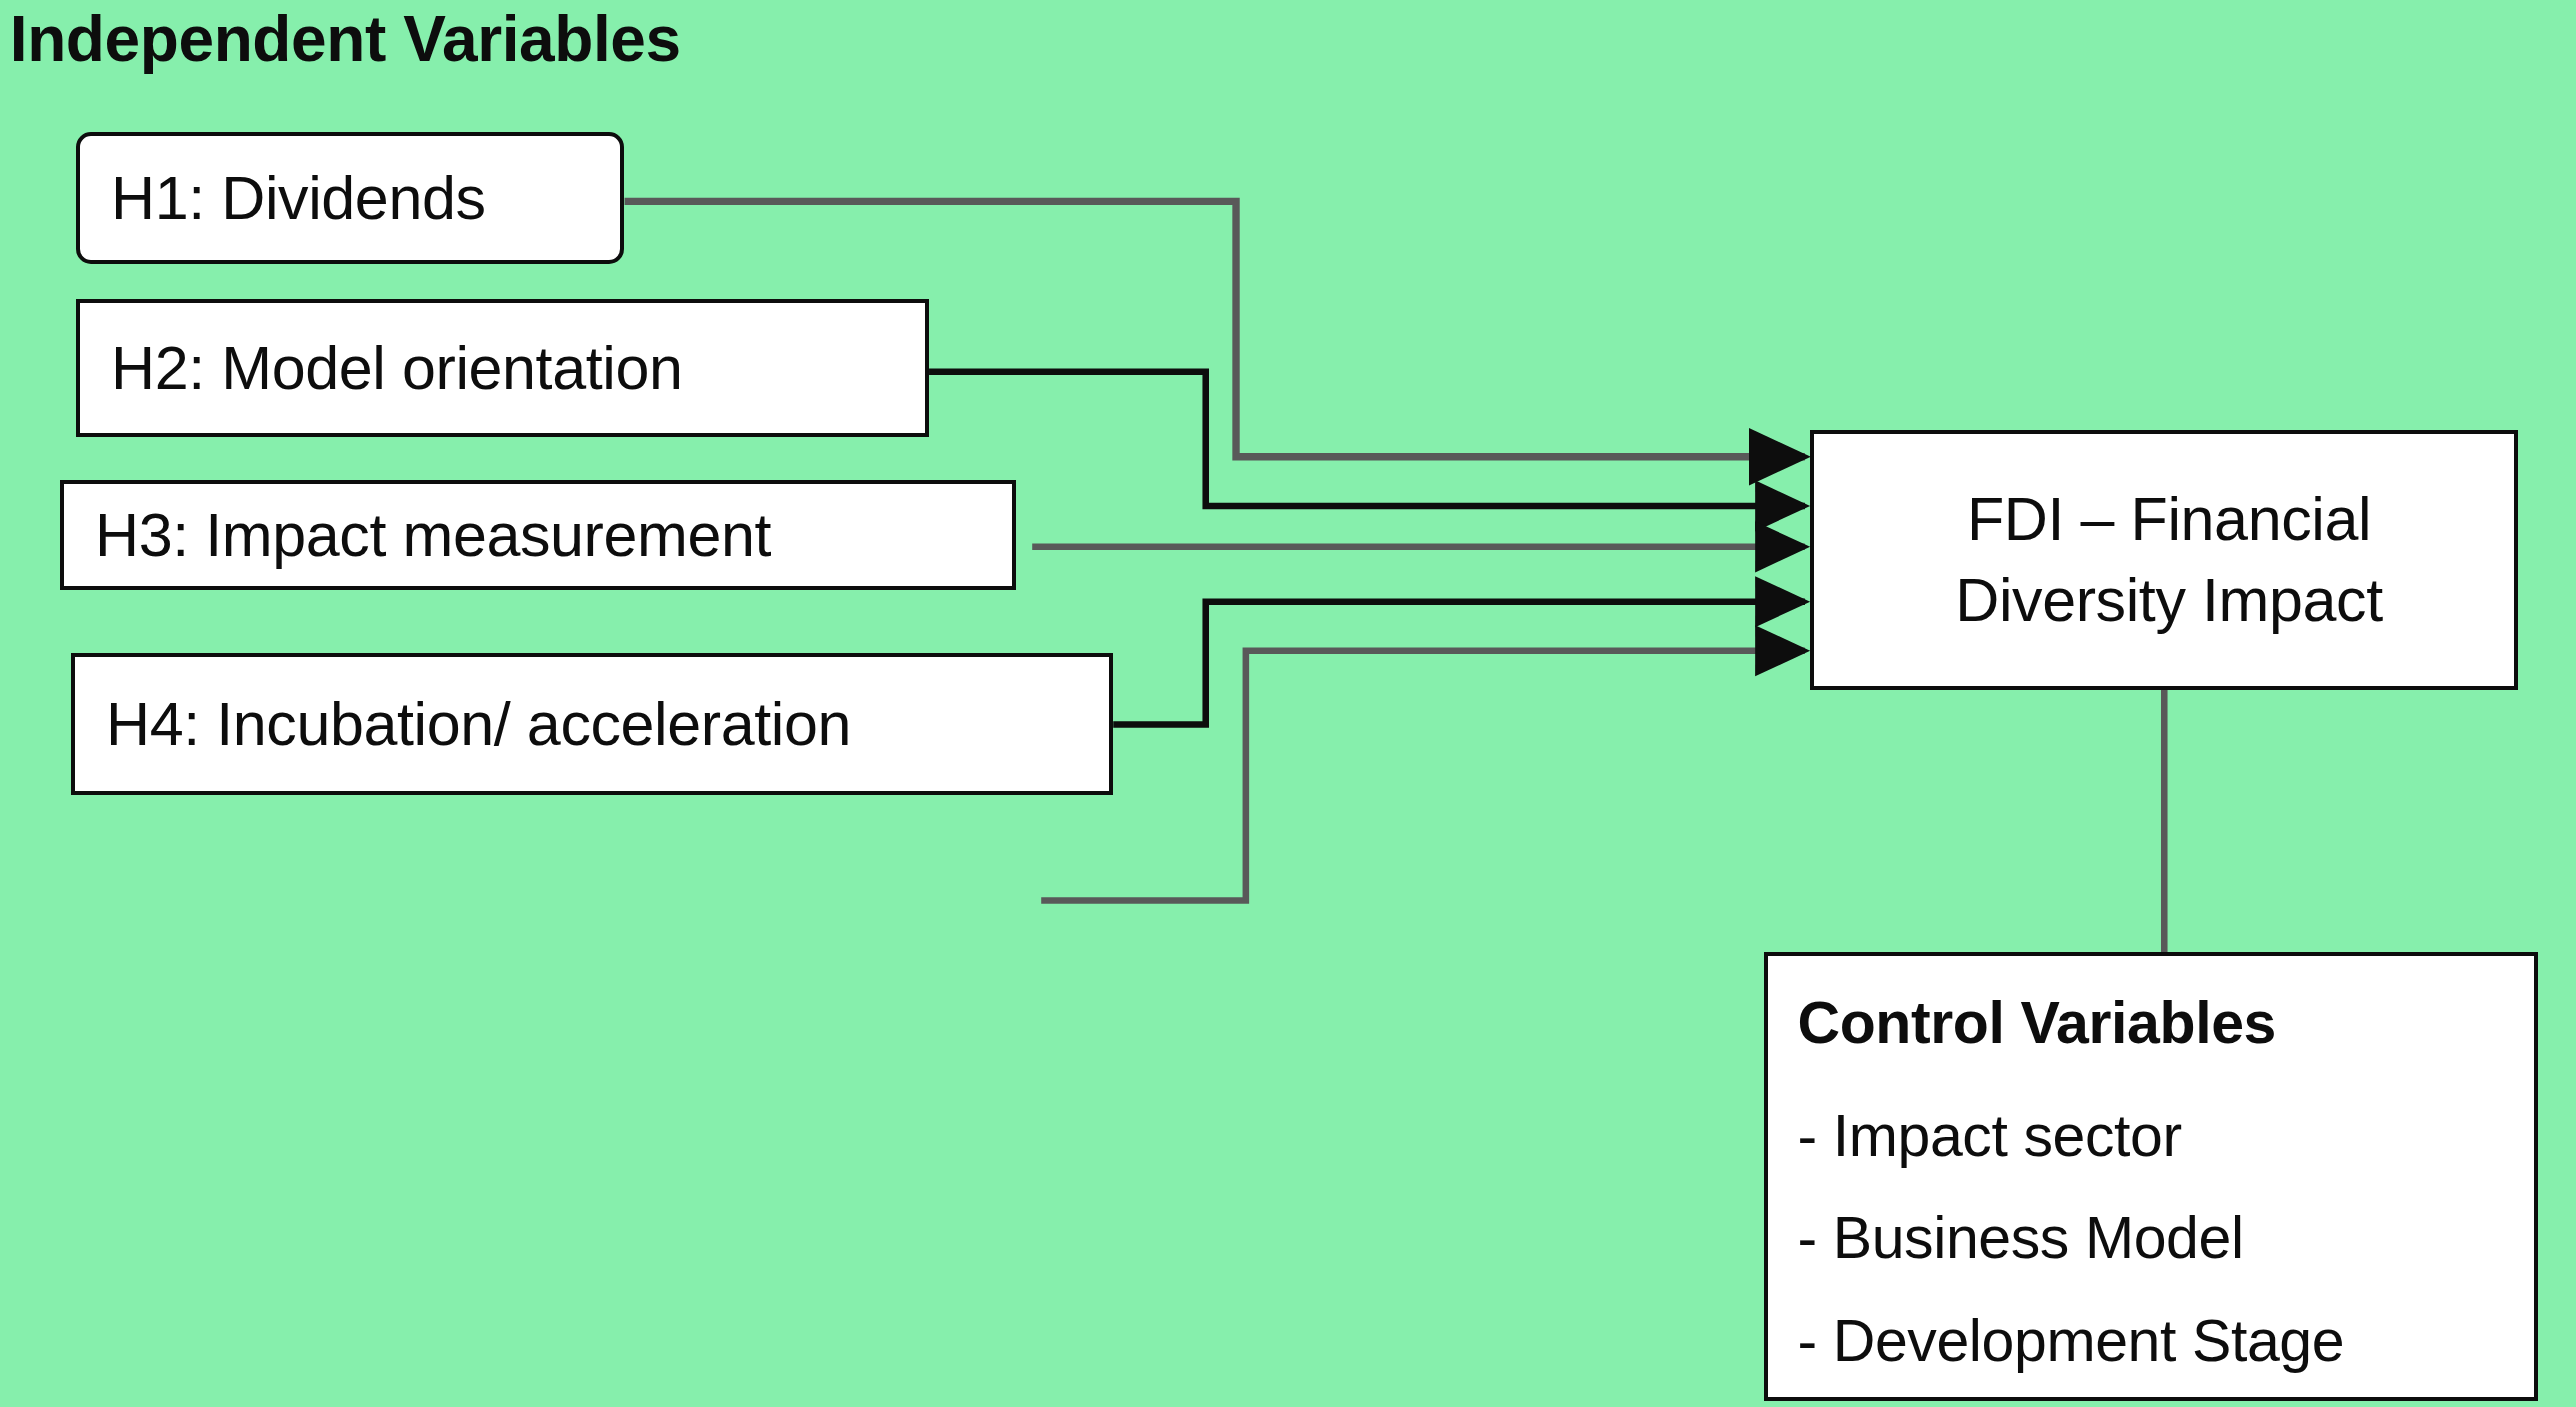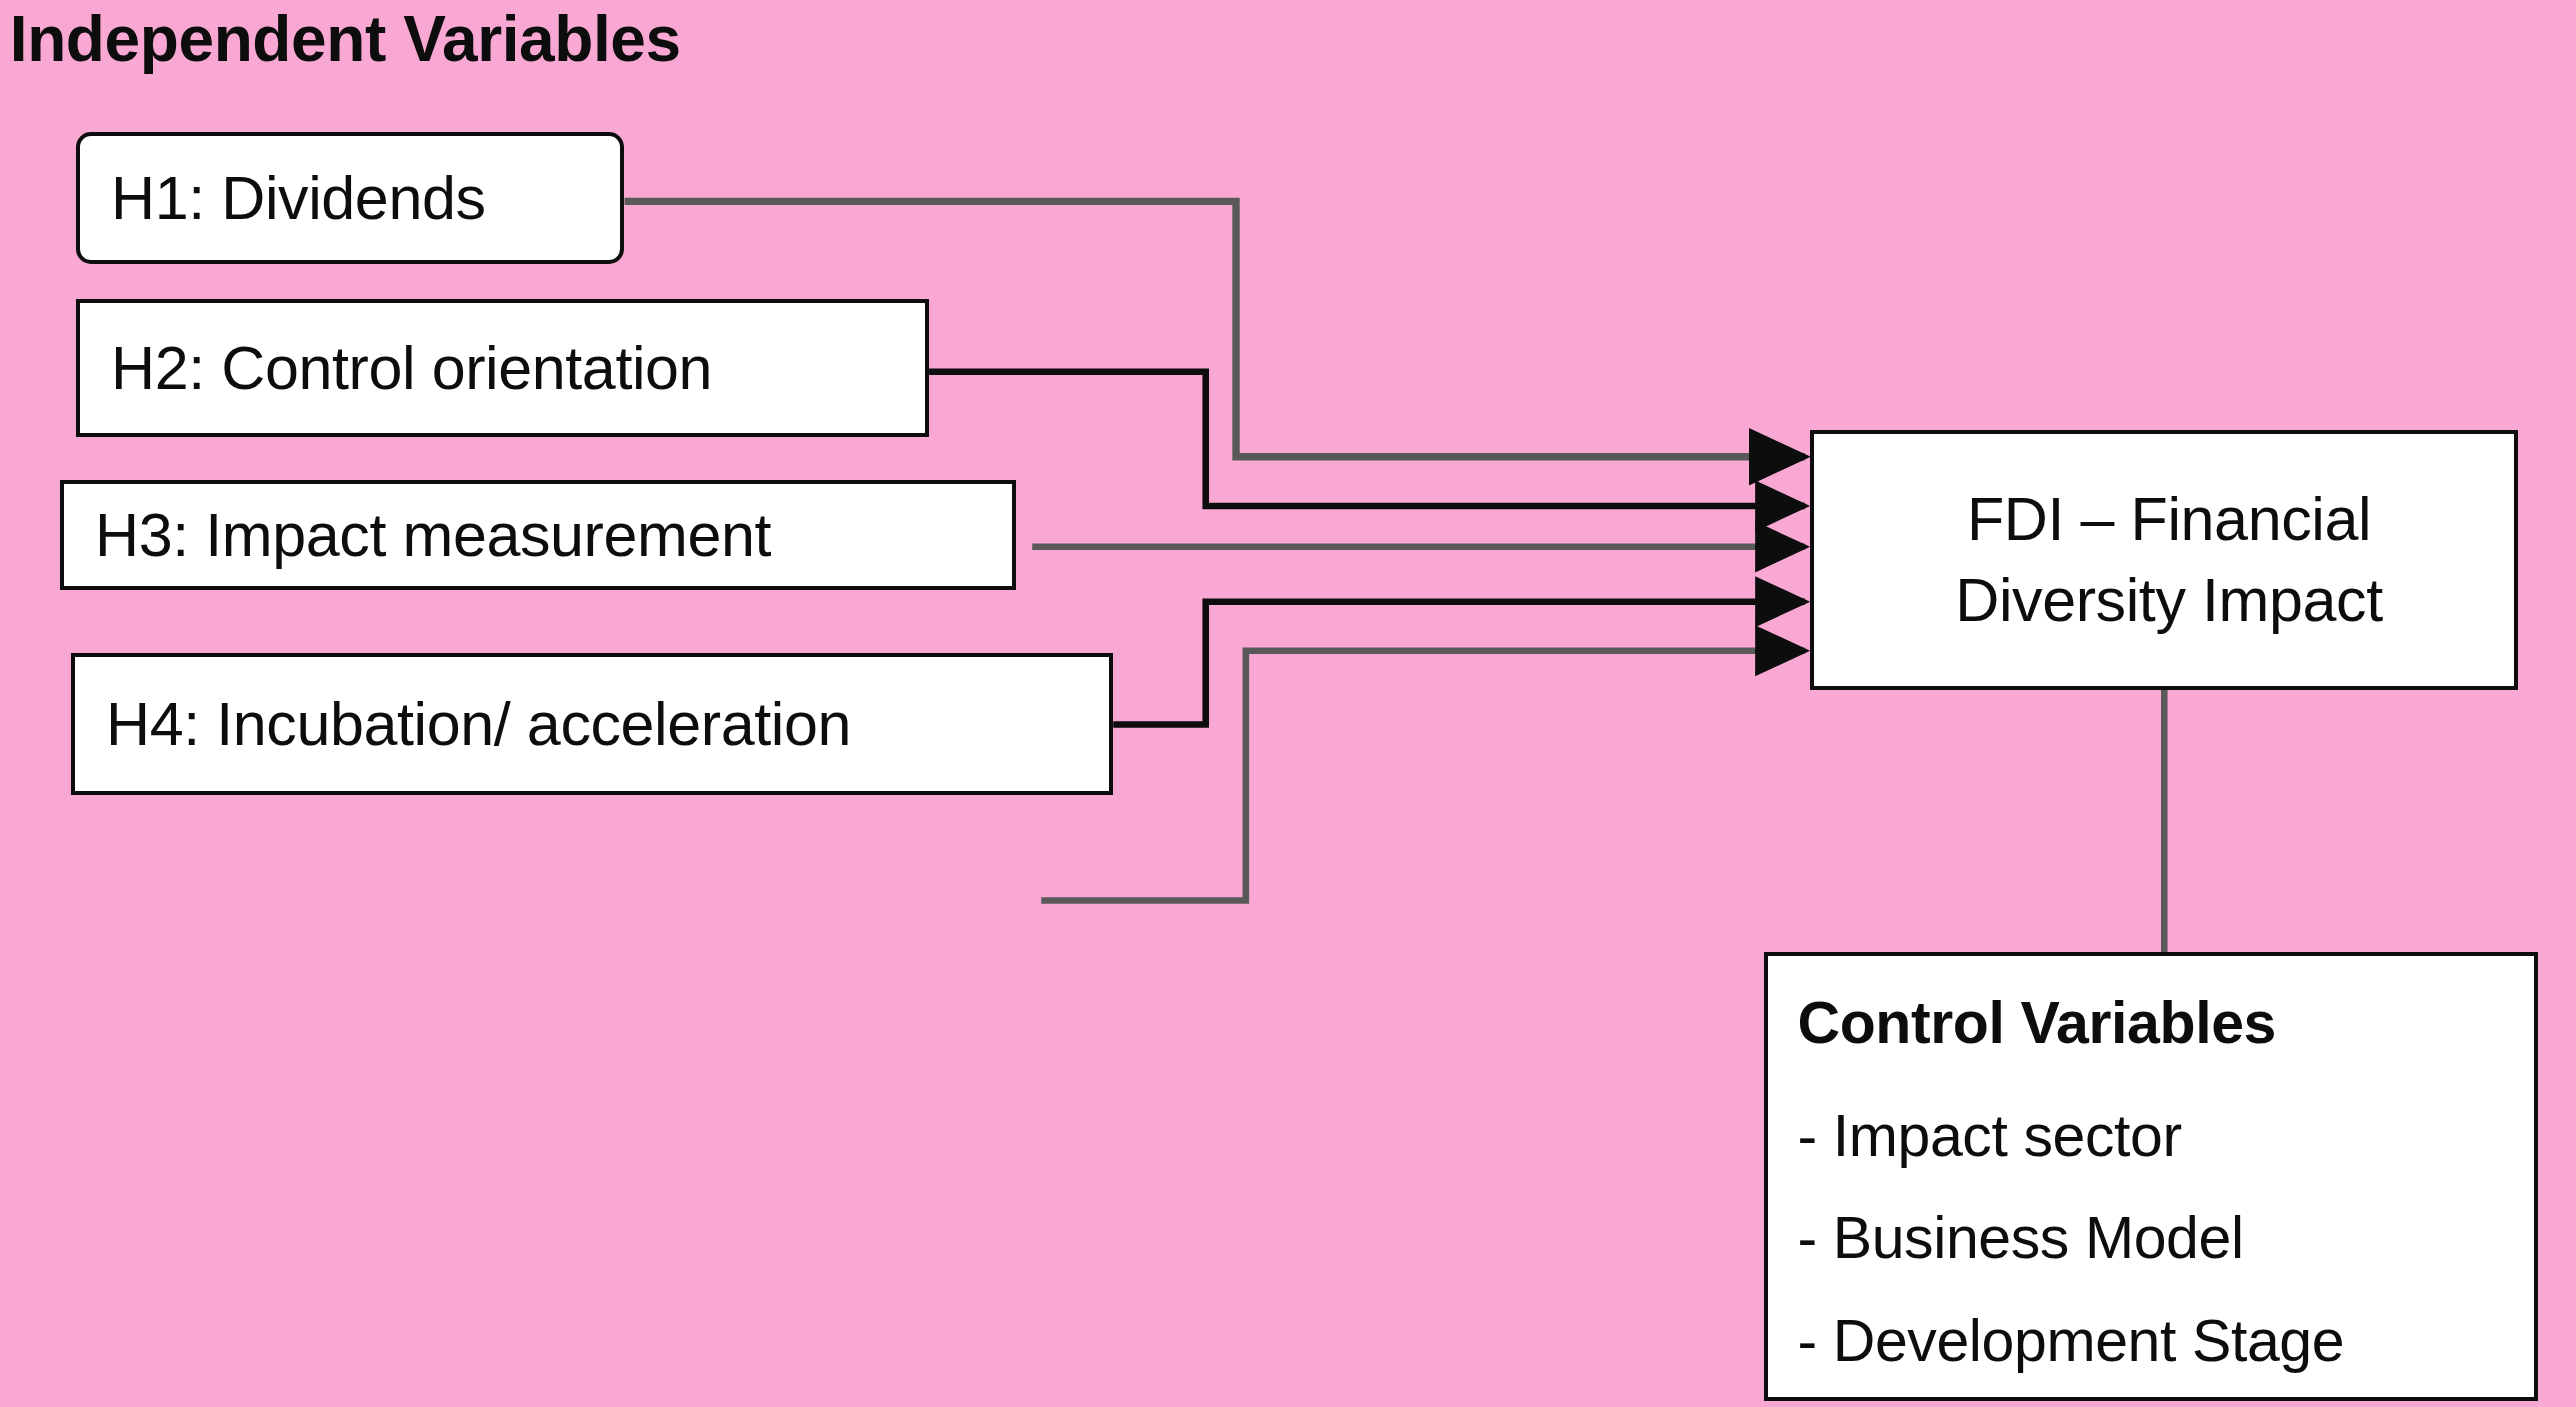--- a/index.html
+++ b/index.html
@@ -8,21 +8,21 @@
     padding: 0;
     background: #ffffff;
   }
   body {
     font-family: "Liberation Sans", sans-serif;
   }
   #canvas {
     position: relative;
     width: 2576px;
     height: 1408px;
-    background: #f9a8d4;
+    background: #86efac;
     overflow: hidden;
   }
   #diagram-svg {
     position: absolute;
     left: 0;
     top: 0;
     width: 2576px;
     height: 1408px;
   }
   .sec-title {
@@ -109,21 +109,21 @@
   </svg>
 
   <div class="sec-title" style="left:9.8px; top:1.6px; font-size:64px;">Independent Variables</div>
 
 
   <div class="node-box iv-box" style="left:76px; top:132px; width:548px; height:132px;border-radius:15px;">
     <span class="node-label">H1: Dividends</span>
   </div>
 
   <div class="node-box iv-box" style="left:76px; top:299px; width:853px; height:138px;">
-    <span class="node-label">H2: Control orientation</span>
+    <span class="node-label">H2: Model orientation</span>
   </div>
 
   <div class="node-box iv-box" style="left:60px; top:480px; width:956px; height:110px;align-items:center;">
     <span class="node-label">H3: Impact measurement</span>
   </div>
 
   <div class="node-box iv-box" style="left:71px; top:653px; width:1042px; height:142px;">
     <span class="node-label">H4: Incubation/ acceleration</span>
   </div>
 

